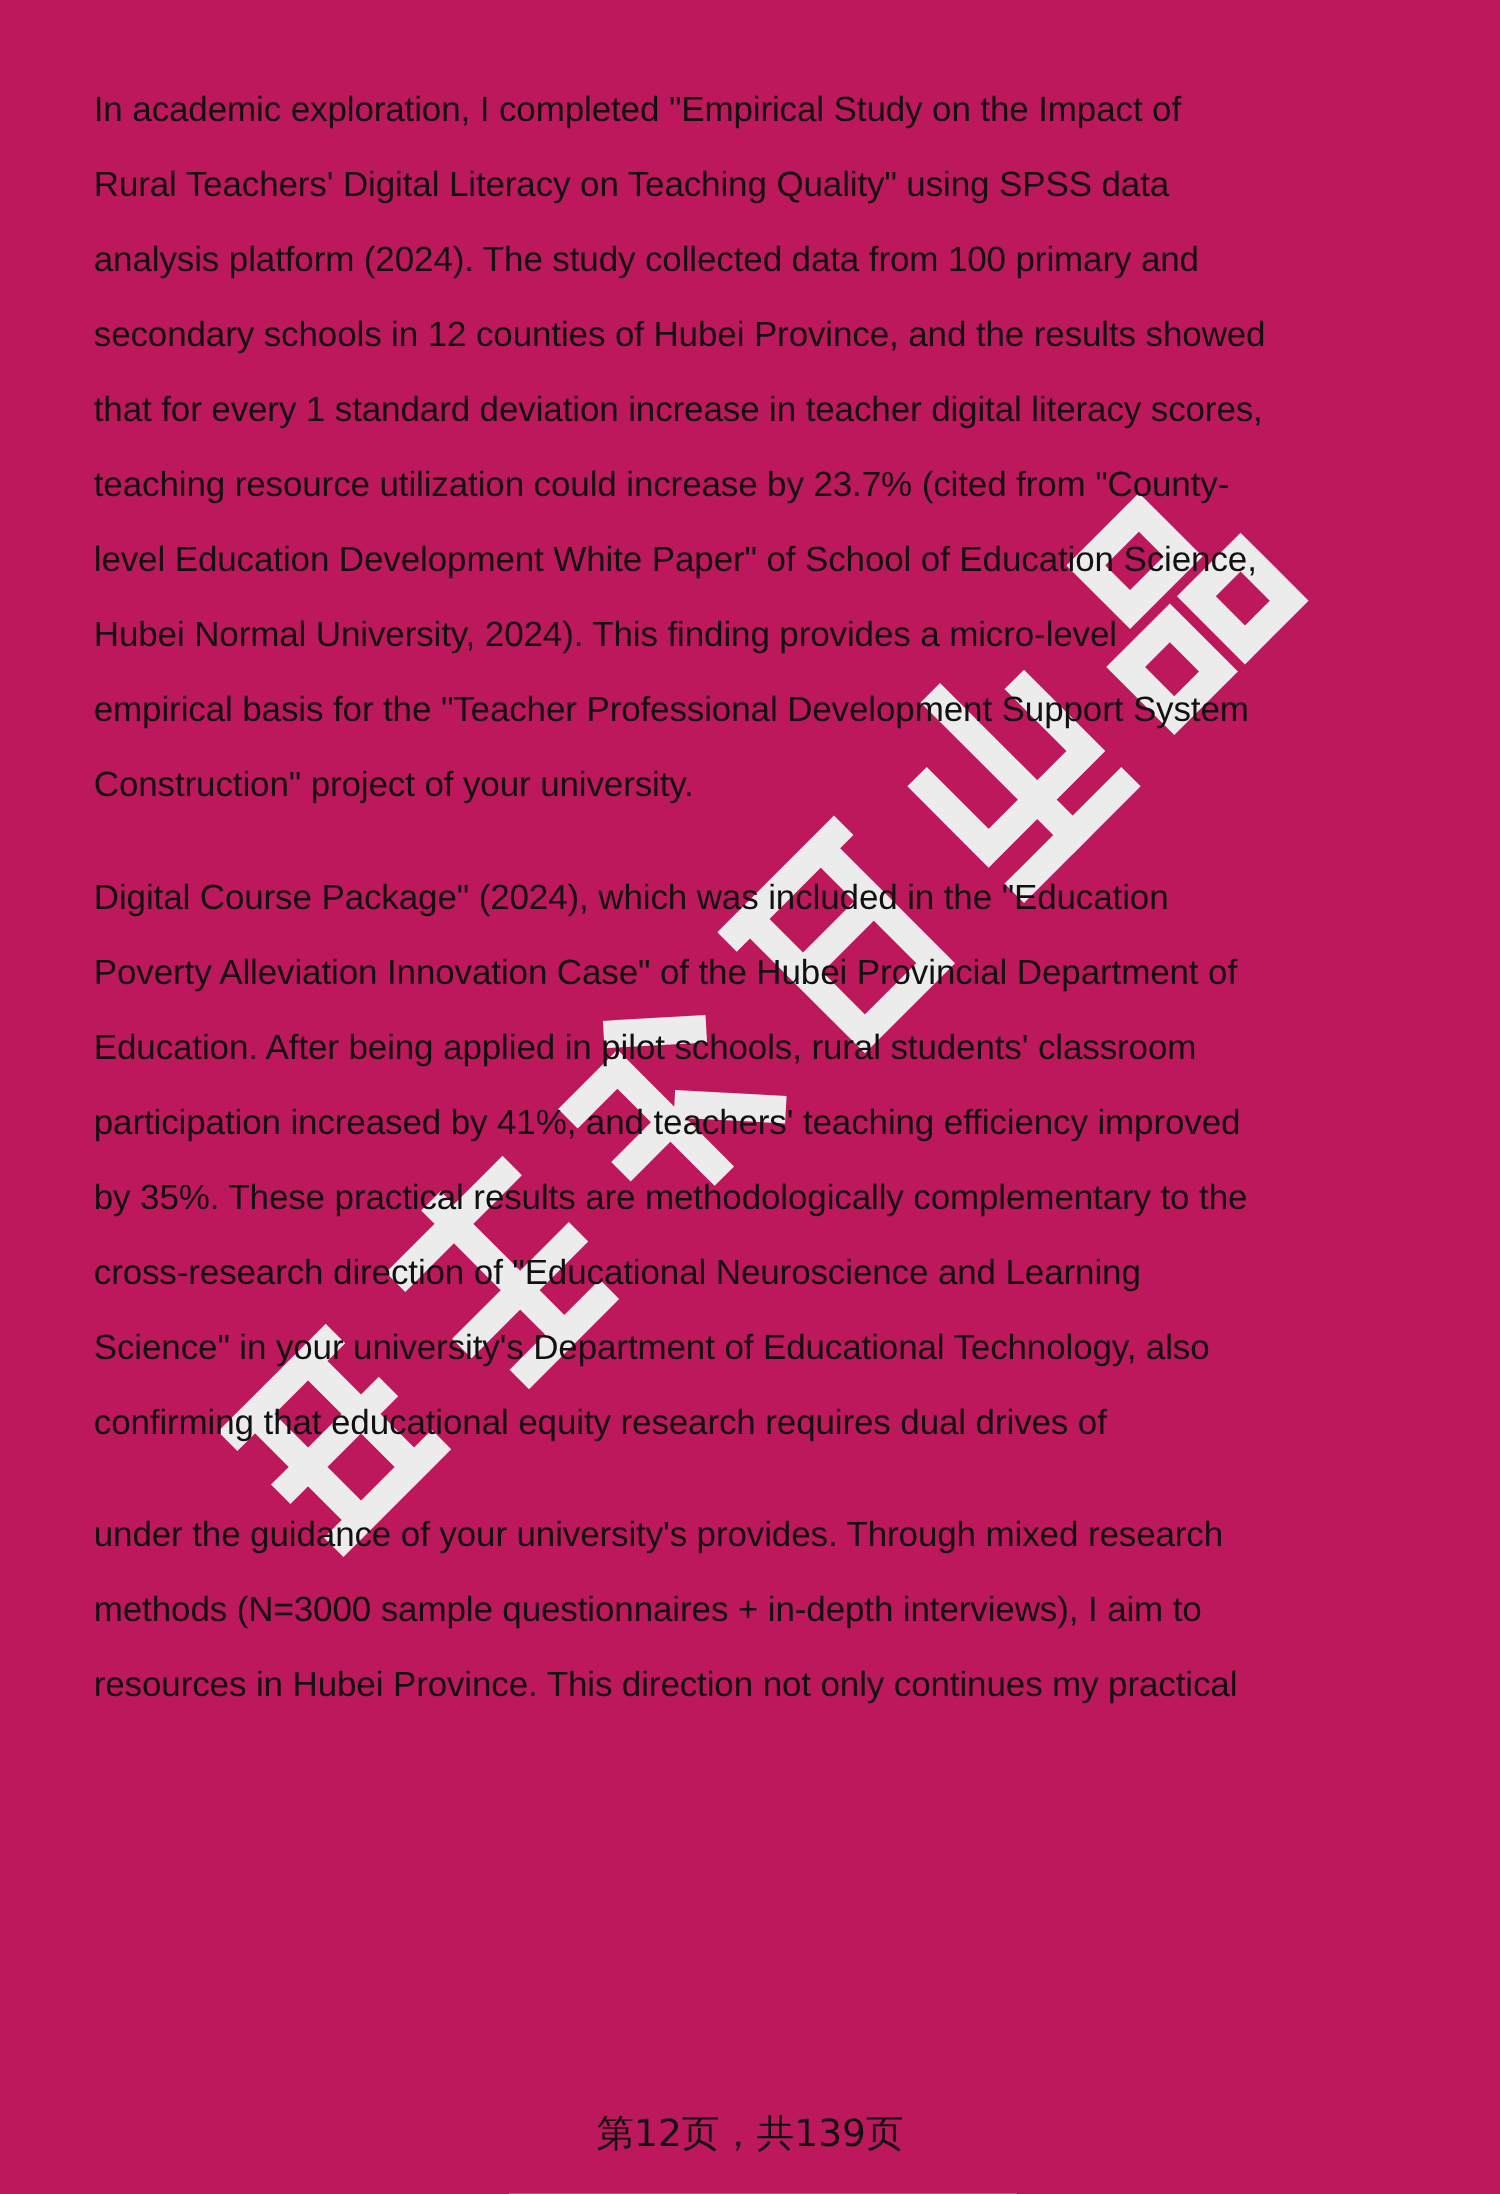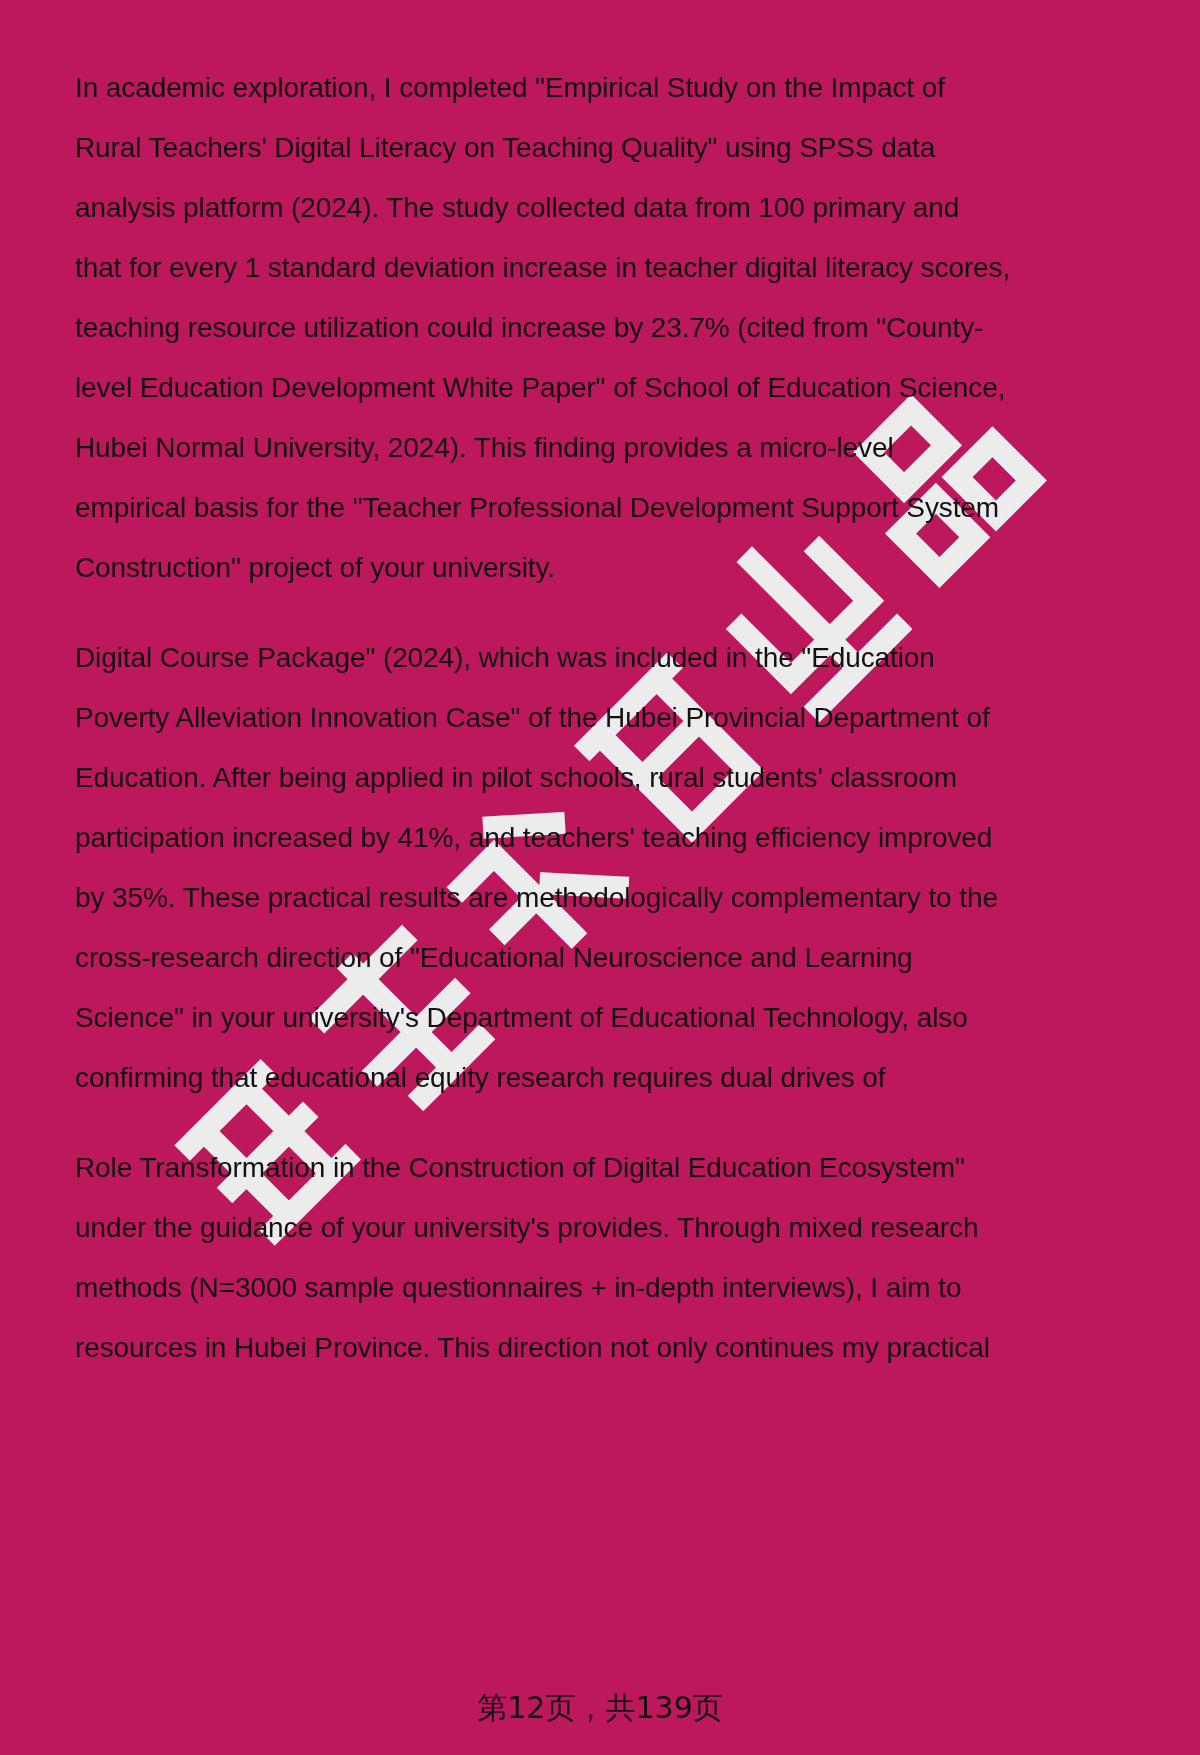--- a/index.html
+++ b/index.html
@@ -86,41 +86,41 @@
       </g>
     </g>
   </svg>
 
   <div class="body-text">
 
     <div class="para">
       <span class="line">In academic exploration, I completed "Empirical Study on the Impact of</span>
       <span class="line">Rural Teachers' Digital Literacy on Teaching Quality" using SPSS data</span>
       <span class="line">analysis platform (2024). The study collected data from 100 primary and</span>
+      <span class="line">secondary schools in 12 counties of Hubei Province, and the results showed</span>
       <span class="line">that for every 1 standard deviation increase in teacher digital literacy scores,</span>
       <span class="line">teaching resource utilization could increase by 23.7% (cited from "County-</span>
       <span class="line">level Education Development White Paper" of School of Education Science,</span>
       <span class="line">Hubei Normal University, 2024). This finding provides a micro-level</span>
       <span class="line">empirical basis for the "Teacher Professional Development Support System</span>
       <span class="line">Construction" project of your university.</span>
     </div>
 
     <div class="para">
       <span class="line">Digital Course Package" (2024), which was included in the "Education</span>
       <span class="line">Poverty Alleviation Innovation Case" of the Hubei Provincial Department of</span>
       <span class="line">Education. After being applied in pilot schools, rural students' classroom</span>
       <span class="line">participation increased by 41%, and teachers' teaching efficiency improved</span>
       <span class="line">by 35%. These practical results are methodologically complementary to the</span>
       <span class="line">cross-research direction of "Educational Neuroscience and Learning</span>
       <span class="line">Science" in your university's Department of Educational Technology, also</span>
       <span class="line">confirming that educational equity research requires dual drives of</span>
     </div>
 
     <div class="para">
-      <span class="line">Role Transformation in the Construction of Digital Education Ecosystem"</span>
       <span class="line">under the guidance of your university's provides. Through mixed research</span>
       <span class="line">methods (N=3000 sample questionnaires + in-depth interviews), I aim to</span>
       <span class="line">resources in Hubei Province. This direction not only continues my practical</span>
     </div>
 
   </div>
 
   <div class="footer">
     <span>第12页，共139页</span>
   </div>

